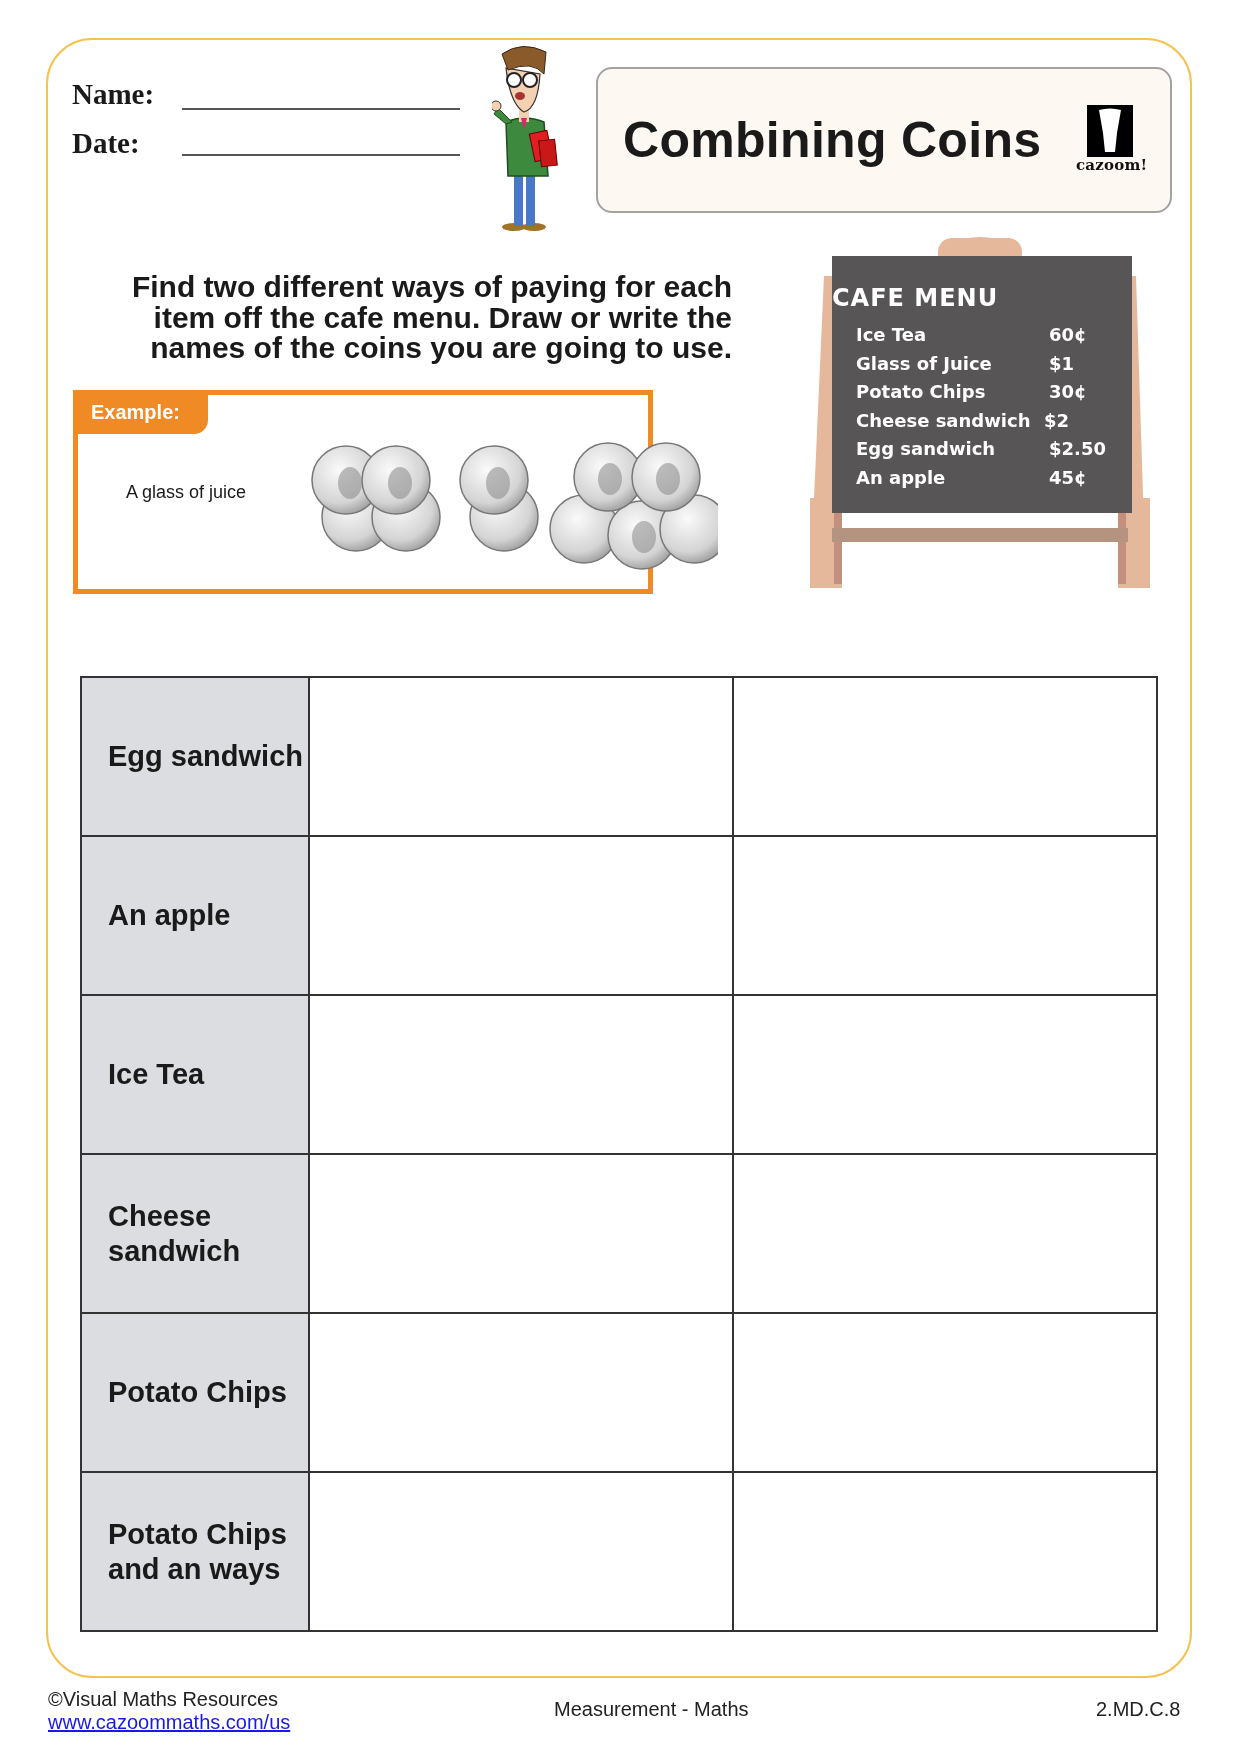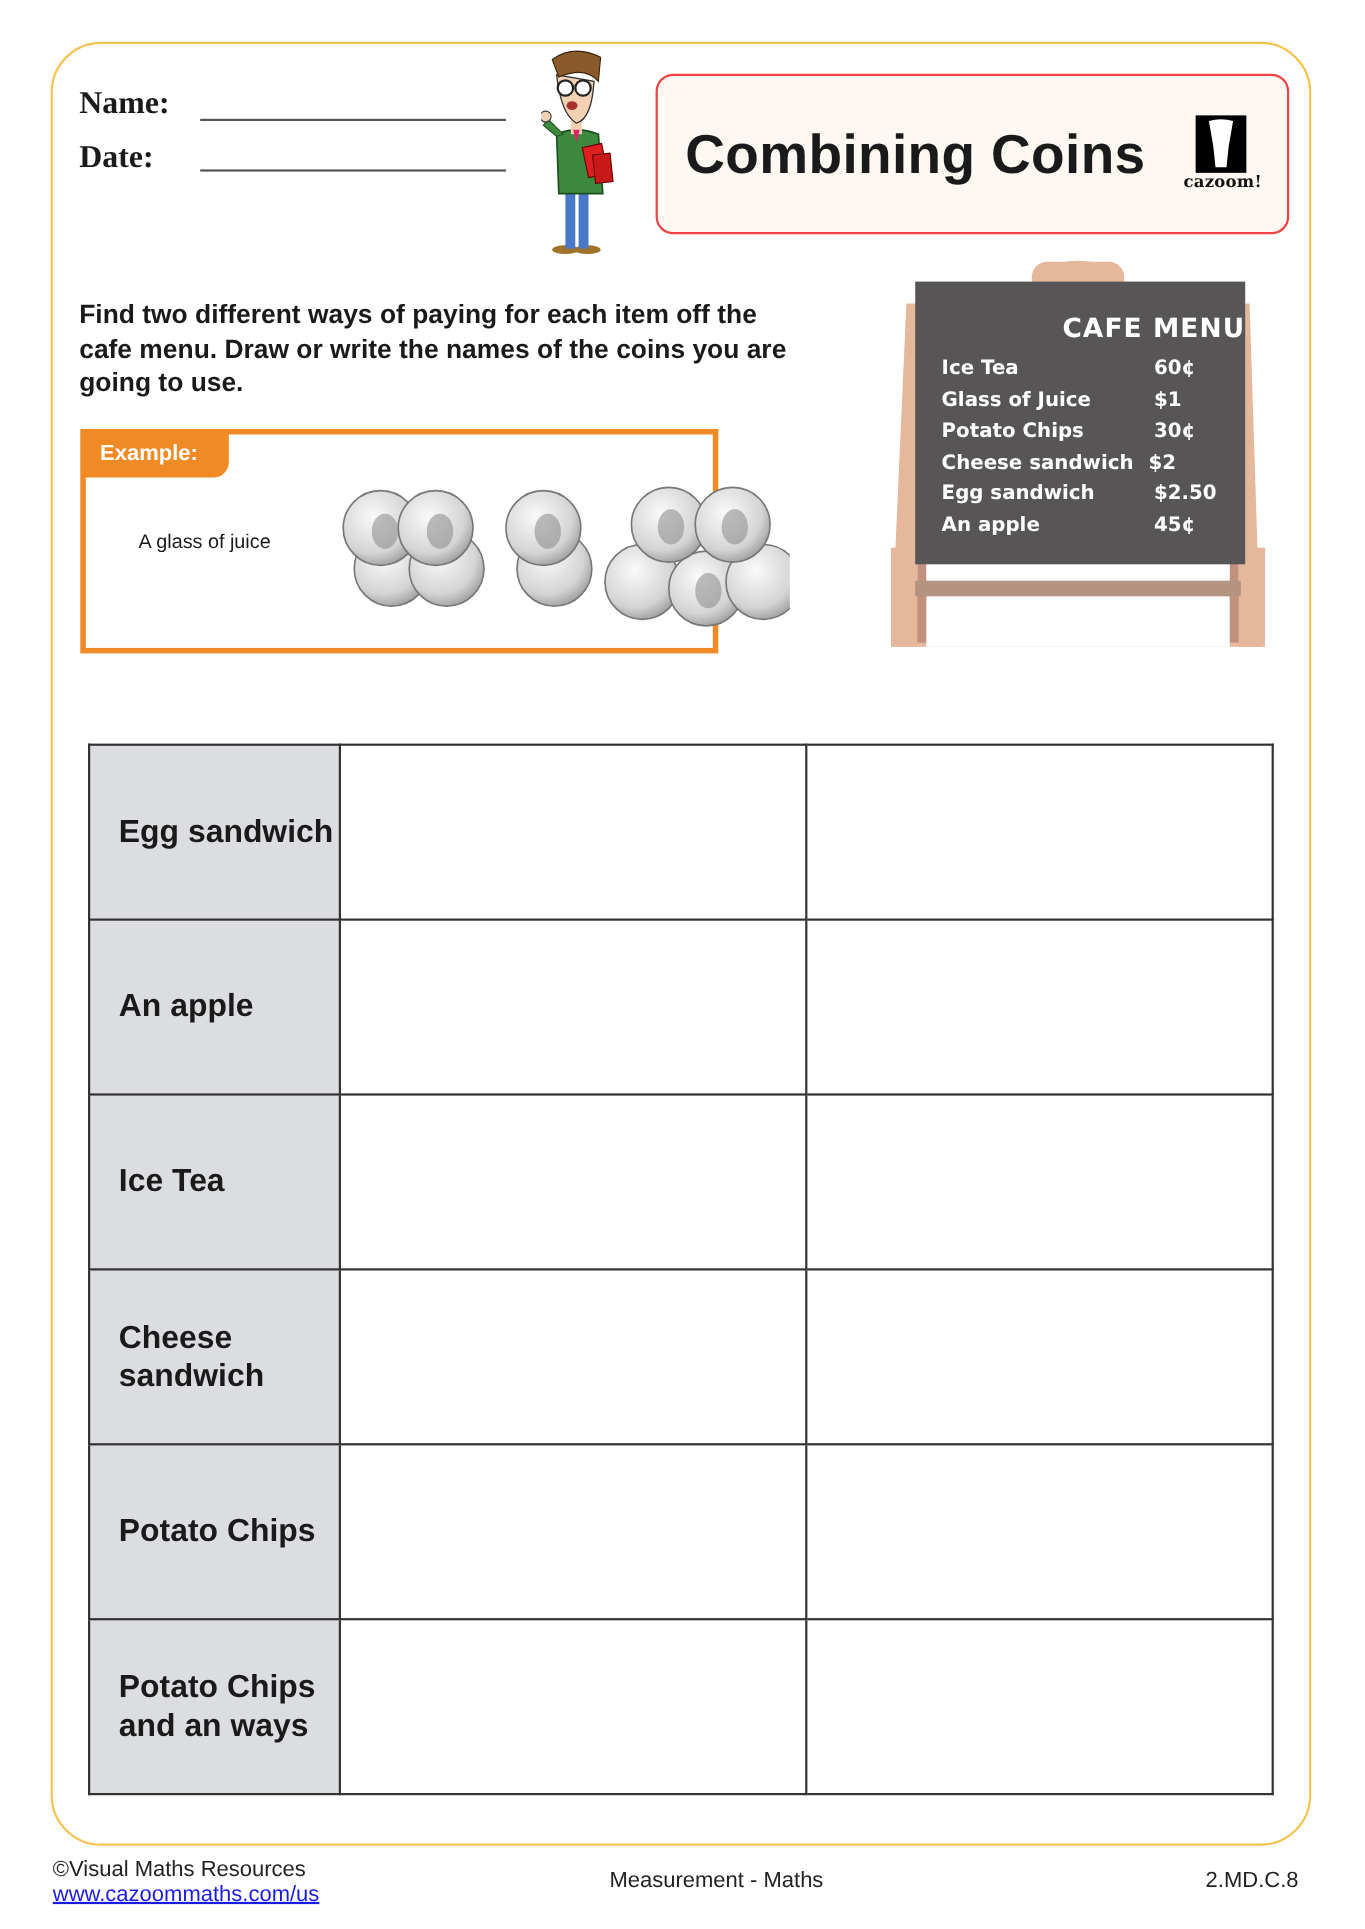--- a/index.html
+++ b/index.html
@@ -10,36 +10,36 @@
   .name-row { position:absolute; left:72px; font-size:29px; font-weight:bold; }
   .name-row .lbl { position:absolute; left:0; top:0; white-space:nowrap;font-family:Liberation Serif, serif; }
   .name-row .line { position:absolute; left:110px; width:278px; height:0; border-top:2px solid #555; }
   #name-row { top:78px; }
   #date-row { top:127px; }
   #name-row .line { top:30px; }
   #date-row .line { top:27px; }
 
   .teacher { position:absolute; left:492px; top:44px; width:80px; height:190px; }
 
-  .title-box { position:absolute; left:596px; top:67px; width:576px; height:146px; background:#fdf8f2; border:2px solid #ef4444; border-radius:16px; box-sizing:border-box; }
+  .title-box { position:absolute; left:596px; top:67px; width:576px; height:146px; background:#fdf8f2; border:2px solid #a3a3a3; border-radius:16px; box-sizing:border-box; }
   .title-text { position:absolute; left:25px; top:42px; font-size:50px; font-weight:bold; color:#1a1a1a; letter-spacing:0.3px; }
   .logo { position:absolute; left:478px; top:36px; width:70px; height:70px; }
   .logo-mark { position:absolute; left:11px; top:0; width:46px; height:52px; background:#000; }
   .logo-text { position:absolute; left:0; top:51px; width:80px; font-family:"DejaVu Serif", serif; font-weight:bold; font-size:15px; color:#111; letter-spacing:0.2px; }
 
-  .instructions { position:absolute; left:72px; top:272px; width:660px; font-size:24px; font-weight:bold; line-height:30.5px; color:#1a1a1a; }
+  .instructions { position:absolute; left:72px; top:272px; width:660px; font-size:30px; font-weight:bold; line-height:30.5px; color:#1a1a1a;text-align:right; }
 
   .example-box { position:absolute; left:73px; top:390px; width:580px; height:204px; border:5px solid #f08a24; box-sizing:border-box; }
   .example-tab { position:absolute; left:-1px; top:-1px; width:131px; height:40px; background:#f08a24; border-bottom-right-radius:14px; color:#fff; font-size:20px; font-weight:bold; line-height:36px; padding-left:14px; box-sizing:border-box; }
   .example-item { position:absolute; left:48px; top:82px; font-size:18px; font-weight:normal; line-height:30px; width:150px; }
   .coins { position:absolute; left:230px; top:40px; width:410px; height:140px; }
 
   .easel { position:absolute; left:810px; top:236px; width:340px; height:420px; }
   .board { position:absolute; left:22px; top:20px; width:300px; height:257px; background:#585557; }
-  .menu-title { position:absolute; left:0; top:28px; width:100%; text-align:right; color:#fff; font-family:"DejaVu Sans", sans-serif; font-size:24px; font-weight:bold; letter-spacing:1px; }
+  .menu-title { position:absolute; left:0; top:28px; width:100%; text-align:left; color:#fff; font-family:"DejaVu Sans", sans-serif; font-size:24px; font-weight:bold; letter-spacing:1px; }
   .menu-list { position:absolute; left:24px; top:68px; width:260px; }
   .menu-row { position:relative; height:28.5px; color:#fff; font-family:"DejaVu Sans", sans-serif; font-weight:bold; font-size:18px; }
   .menu-row .it { position:absolute; left:0; top:0; white-space:nowrap; }
   .menu-row .pr { position:absolute; left:193px; top:0; white-space:nowrap; }
 
   .grid { position:absolute; left:80px; top:676px; border-collapse:collapse; }
   .grid td { border:2px solid #333; padding:0; }
   .grid td.lab { width:228px; height:157px; background:#dcdde0; font-size:29px; font-weight:bold; line-height:35px; padding-left:26px; box-sizing:border-box; }
   .grid td.ans { width:422px; height:157px; background:#fff; }
 

